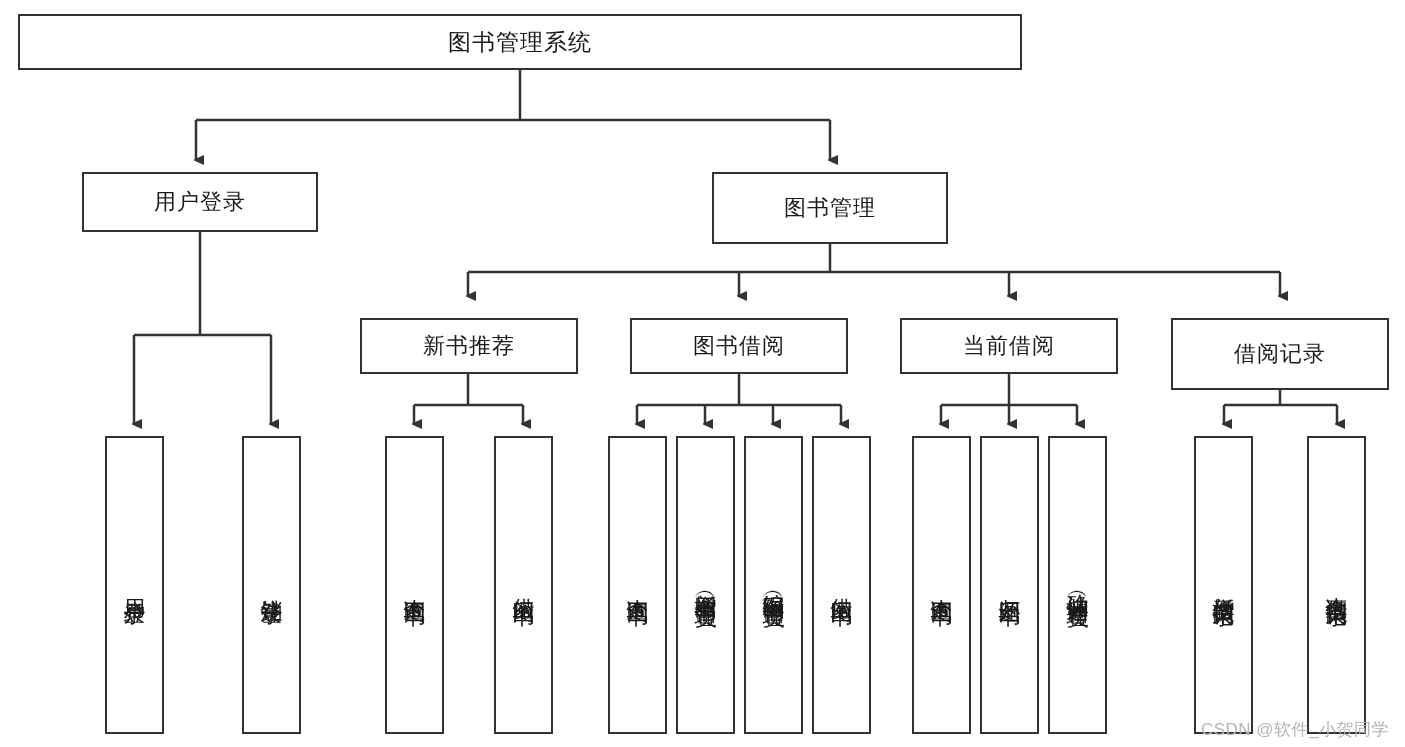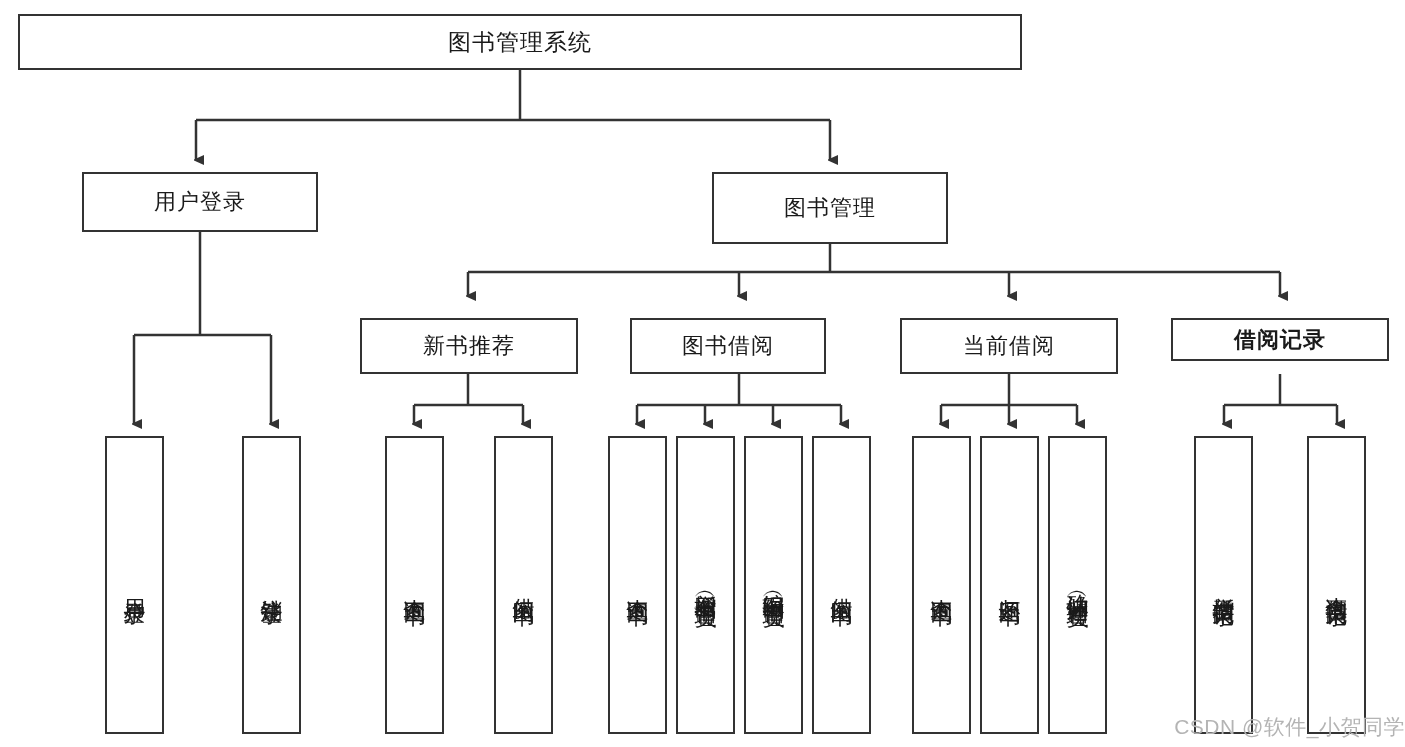--- a/index.html
+++ b/index.html
@@ -52,23 +52,23 @@
   .node.vert .label {
     writing-mode: vertical-rl;
     text-orientation: upright;
     display: block;
   }
   .node.root {
     font-size: 23px;
   }
   .watermark {
     position: absolute;
-    right: 0;
+    right: 16px;
     bottom: 6px;
-    font-size: 21px;
+    font-size: 17px;
     color: #b4b4b4;
     letter-spacing: 0.5px;
     white-space: nowrap;
   }
 </style>
 </head>
 <body>
 
 <div id="canvas">
 
@@ -130,27 +130,27 @@
   <div class="node horiz" style="left:82px; top:172px; width:236px; height:60px;">
     <span class="label">用户登录</span>
   </div>
   <div class="node horiz" style="left:712px; top:172px; width:236px; height:72px;">
     <span class="label">图书管理</span>
   </div>
 
   <div class="node horiz" style="left:360px; top:318px; width:218px; height:56px;align-items:center;">
     <span class="label">新书推荐</span>
   </div>
-  <div class="node horiz" style="left:630px; top:318px; width:196px; height:56px;">
+  <div class="node horiz" style="left:630px; top:318px; width:218px; height:56px;">
     <span class="label">图书借阅</span>
   </div>
   <div class="node horiz" style="left:900px; top:318px; width:218px; height:56px;">
     <span class="label">当前借阅</span>
   </div>
-  <div class="node horiz" style="left:1171px; top:318px; width:218px; height:43px;font-weight:bold;">
+  <div class="node horiz" style="left:1171px; top:318px; width:218px; height:72px;">
     <span class="label">借阅记录</span>
   </div>
 
   <div class="node vert" style="left:105px; top:436px; width:59px; height:298px;">
     <span class="label">用户登录</span>
   </div>
   <div class="node vert" style="left:242px; top:436px; width:59px; height:298px;">
     <span class="label">注销登录</span>
   </div>
 

